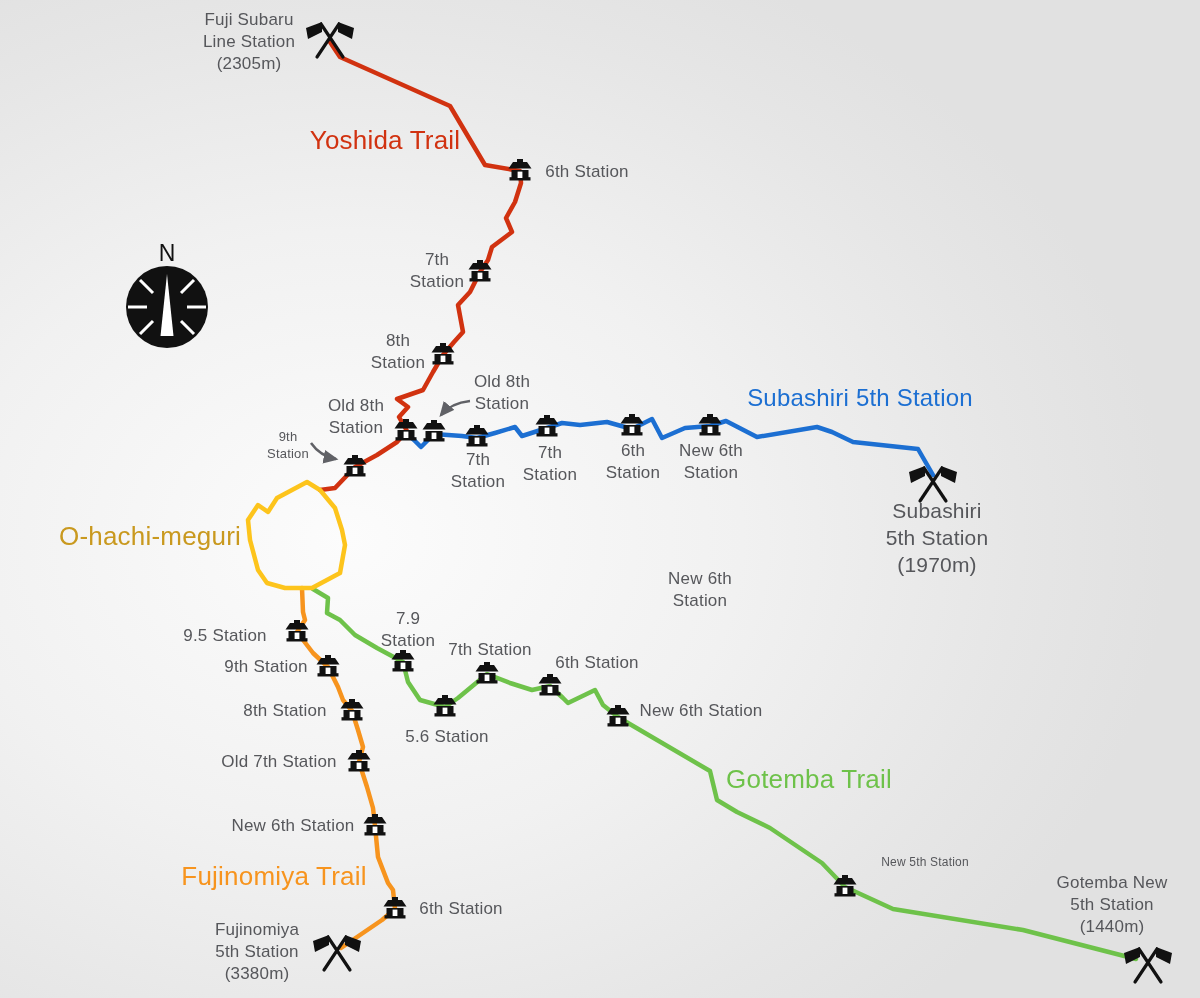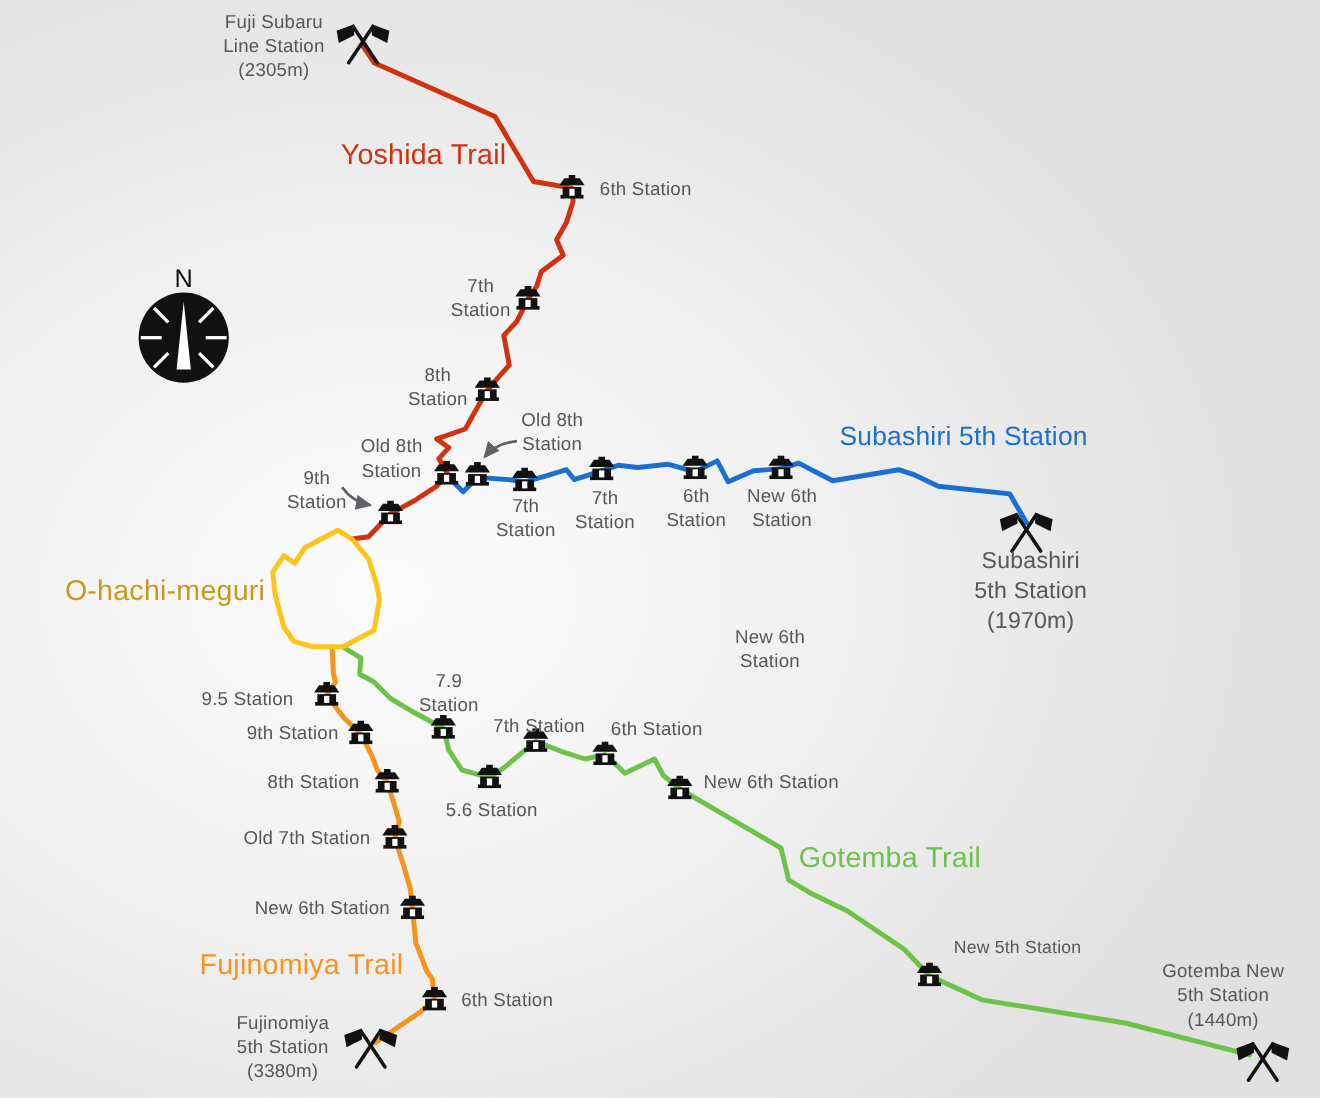--- a/index.html
+++ b/index.html
@@ -128,25 +128,25 @@
         <div>Station</div>
       </div>
       <div class="map-label" style="left: 356px; top: 417px; color: rgb(86, 87, 91); font-size: 17px;">
         <div>Old 8th</div>
         <div>Station</div>
       </div>
       <div class="map-label" style="left: 502px; top: 393px; color: rgb(86, 87, 91); font-size: 17px;">
         <div>Old 8th</div>
         <div>Station</div>
       </div>
-      <div class="map-label" style="left: 288px; top: 446px; color: rgb(86, 87, 91); font-size: 17px;">
+      <div class="map-label" style="left: 288px; top: 446px; color: rgb(86, 87, 91); font-size: 13px;">
         <div>9th</div>
         <div>Station</div>
       </div>
-      <div class="map-label" style="left: 860px; top: 398px; color: rgb(28, 111, 210); font-size: 24px; margin-left: 16px;">
+      <div class="map-label" style="left: 860px; top: 398px; color: rgb(28, 111, 210); font-size: 24px;">
         <div>Subashiri 5th Station</div>
       </div>
       <div class="map-label" style="left: 478px; top: 471px; color: rgb(86, 87, 91); font-size: 17px;">
         <div>7th</div>
         <div>Station</div>
       </div>
       <div class="map-label" style="left: 550px; top: 464px; color: rgb(86, 87, 91); font-size: 17px;">
         <div>7th</div>
         <div>Station</div>
       </div>
@@ -193,36 +193,36 @@
       </div>
       <div class="map-label" style="left: 257px; top: 952px; color: rgb(86, 87, 91); font-size: 17px;">
         <div>Fujinomiya</div>
         <div>5th Station</div>
         <div>(3380m)</div>
       </div>
       <div class="map-label" style="left: 408px; top: 630px; color: rgb(86, 87, 91); font-size: 17px;">
         <div>7.9</div>
         <div>Station</div>
       </div>
-      <div class="map-label" style="left: 490px; top: 650px; color: rgb(86, 87, 91); font-size: 17px; margin-top: 10px;">
+      <div class="map-label" style="left: 490px; top: 650px; color: rgb(86, 87, 91); font-size: 17px;">
         <div>7th Station</div>
       </div>
       <div class="map-label" style="left: 597px; top: 663px; color: rgb(86, 87, 91); font-size: 17px;">
         <div>6th Station</div>
       </div>
       <div class="map-label" style="left: 447px; top: 737px; color: rgb(86, 87, 91); font-size: 17px;">
         <div>5.6 Station</div>
       </div>
       <div class="map-label" style="left: 701px; top: 711px; color: rgb(86, 87, 91); font-size: 17px;">
         <div>New 6th Station</div>
       </div>
       <div class="map-label" style="left: 809px; top: 780px; color: rgb(110, 194, 74); font-size: 26px;">
         <div>Gotemba Trail</div>
       </div>
-      <div class="map-label" style="left: 925px; top: 863px; color: rgb(86, 87, 91); font-size: 16px;">
+      <div class="map-label" style="left: 925px; top: 863px; color: rgb(86, 87, 91); font-size: 12px;">
         <div>New 5th Station</div>
       </div>
       <div class="map-label" style="left: 1112px; top: 905px; color: rgb(86, 87, 91); font-size: 17px;">
         <div>Gotemba New</div>
         <div>5th Station</div>
         <div>(1440m)</div>
       </div>
     </div>
 </div>
 

